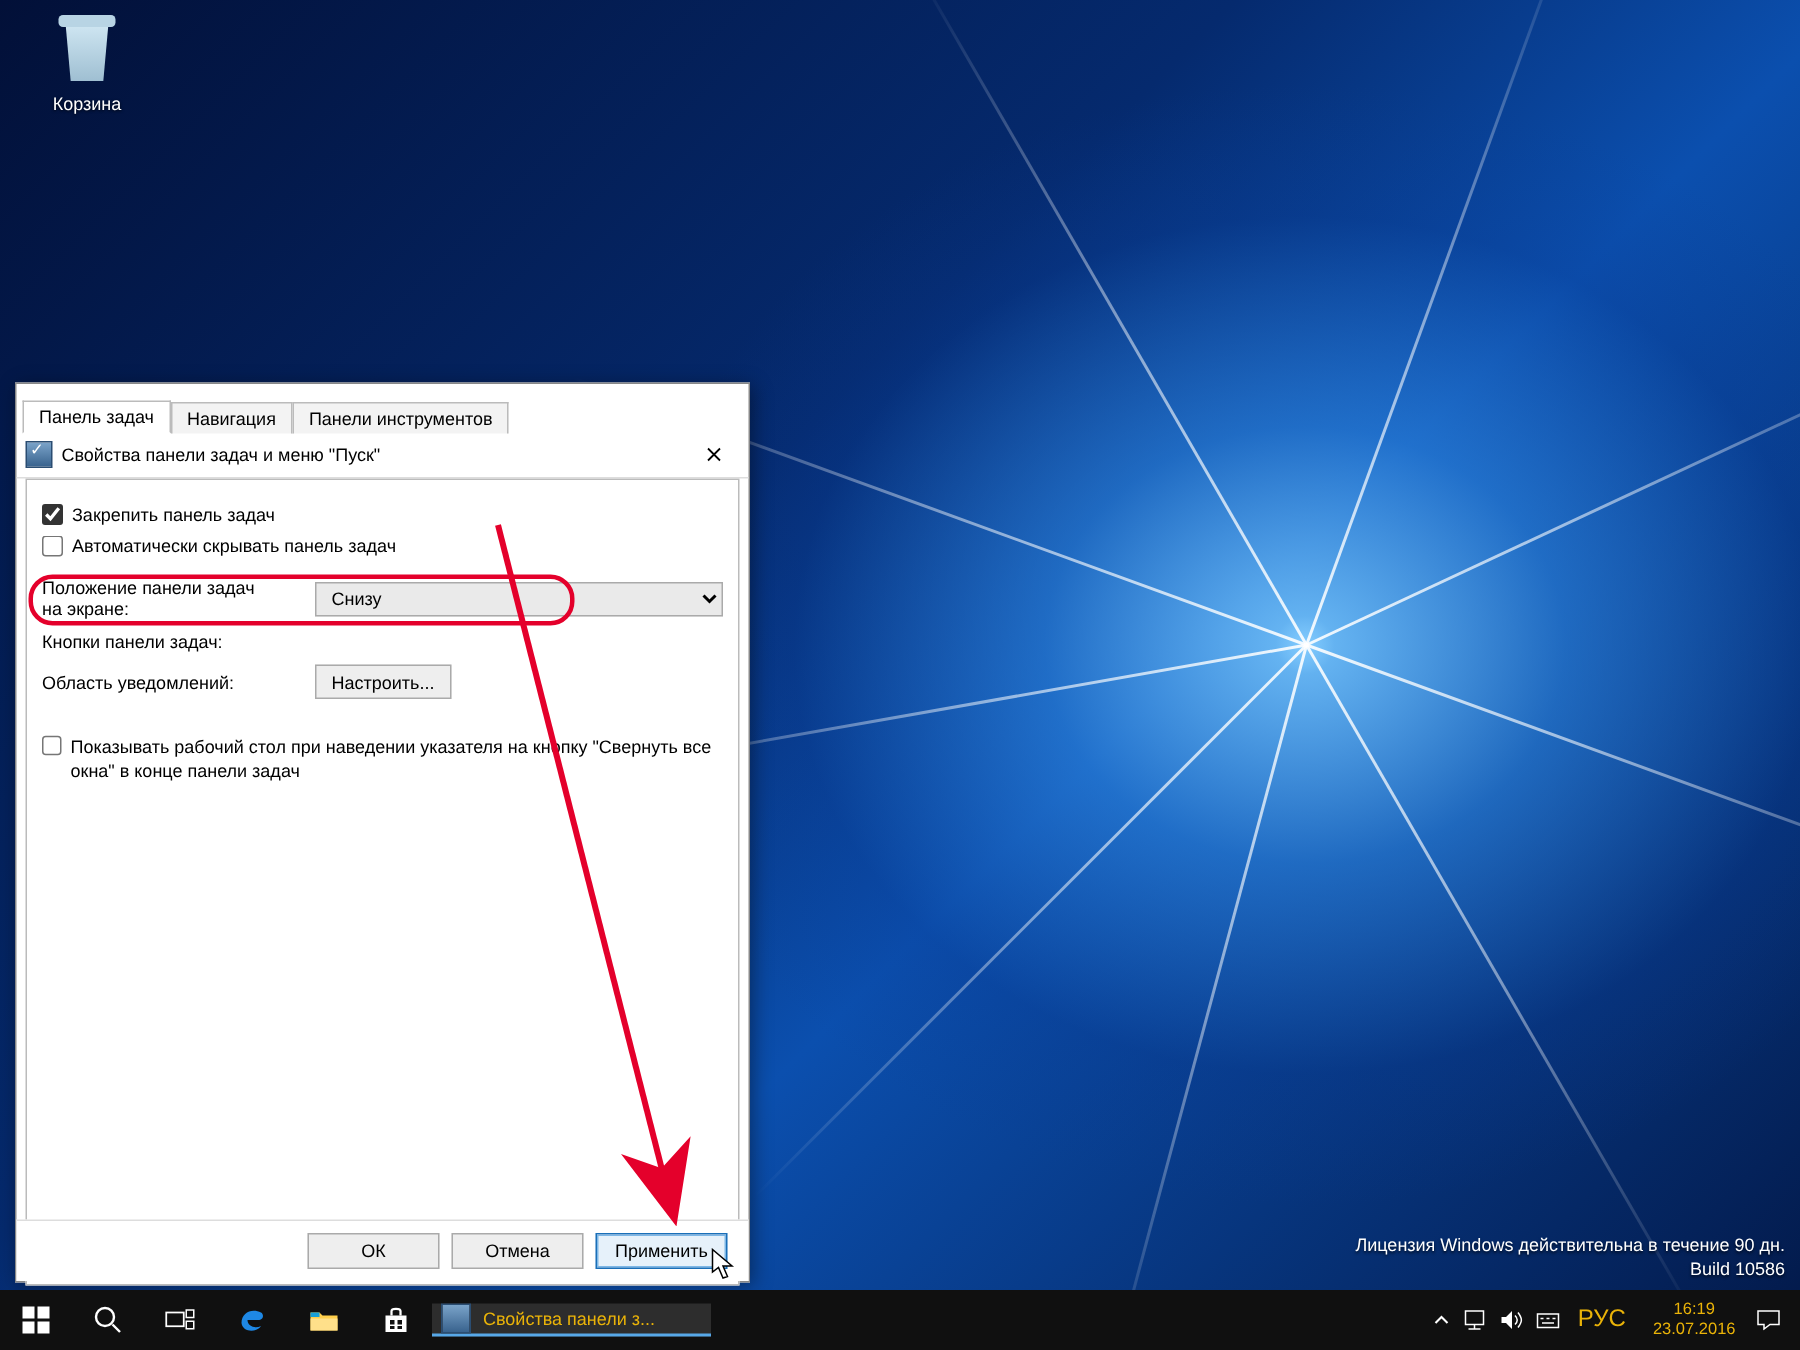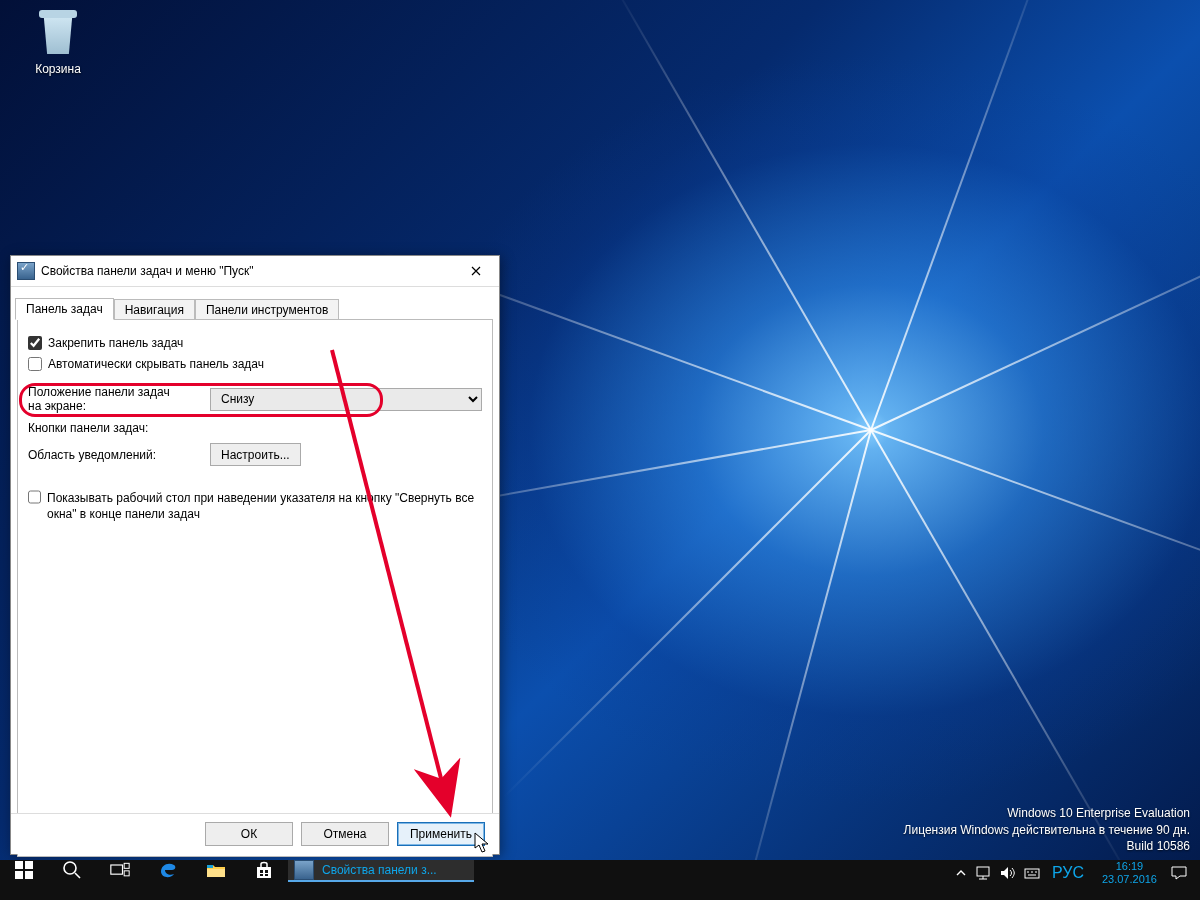--- a/index.html
+++ b/index.html
@@ -49,21 +49,21 @@
 #helpLink{position:absolute;left:10px;bottom:12px;color:#0066cc;text-decoration:none;font-size:12px;}
 
 #btnBar{position:absolute;left:0;right:0;bottom:0;height:40px;border-top:1px solid #ddd;display:flex;justify-content:flex-end;align-items:center;gap:8px;padding-right:14px;background:#fff;}
 #btnBar button{width:88px;height:24px;border:1px solid #aaa;background:#eee;font-size:12px;}
 #btnBar button.focus{border:1px solid #1a6fb8;box-shadow:0 0 0 1px #7db7e6 inset;background:#e6f1fa;}
 
 #arrow{position:absolute;pointer-events:none;}
 
 #cursor{position:absolute;left:474px;top:832px;pointer-events:none;}
 
-#taskbar{position:absolute;left:0;bottom:0;width:1200px;height:40px;background:#101010;display:flex;align-items:flex-start;color:#0ea5e9;}
+#taskbar{position:absolute;left:0;bottom:0;width:1200px;height:40px;background:#101010;display:flex;align-items:center;color:#eab308;}
 .tbtn{width:48px;display:flex;align-items:center;justify-content:center;}
 .tbtn svg,.tbtn .glyph{width:20px;height:20px;}
 .taskitem{display:flex;align-items:center;padding:0 10px 0 6px;background:#2d2d2d;border-bottom:2px solid #57a8e8;margin-left:0;min-width:170px;}
 .taskitem .smico{width:18px;height:18px;margin-right:8px;background:linear-gradient(#7aa3c9,#39638e);border:1px solid #2a4d72;}
 #tray{margin-left:auto;display:flex;align-items:center;padding-right:2px;}
 .ticon{width:24px;display:flex;align-items:center;justify-content:center;font-size:14px;}
 #trayLang{padding:0 8px;font-size:16px;}
 #trayClock{text-align:center;font-size:11px;line-height:1.15;padding:0 10px;}
 .trayChevron{width:22px;text-align:center;}
 #showDesk{width:6px;border-left:1px solid #444;}
@@ -82,40 +82,39 @@
   <div class="ray" style="transform:rotate(245deg)"></div>
   <div class="ray" style="transform:rotate(290deg)"></div>
   <div class="ray" style="transform:rotate(330deg)"></div>
 
   <div id="recycle">
     <div class="bin"></div>
     <span>Корзина</span>
   </div>
 
   <div id="watermark">
-    <div>Windows 10 Enterprise Evaluation</div>
     <div>Лицензия Windows действительна в течение 90 дн.</div>
     <div>Build 10586</div>
   </div>
 
   <div id="dlg">
+    <div id="tabs">
+      <div class="tab active">Панель задач</div>
+      <div class="tab">Навигация</div>
+      <div class="tab">Панели инструментов</div>
+    </div>
+
     <div id="titlebar">
       <div class="ico"></div>
       <div class="ttl">Свойства панели задач и меню "Пуск"</div>
       <div id="closeBtn">
         <svg width="10" height="10" viewBox="0 0 10 10">
             <path d="M1 1 L9 9 M9 1 L1 9" stroke="#000" stroke-width="1.2"></path>
           </svg>
       </div>
-    </div>
-
-    <div id="tabs">
-      <div class="tab active">Панель задач</div>
-      <div class="tab">Навигация</div>
-      <div class="tab">Панели инструментов</div>
     </div>
 
     <div id="tabPanel">
 
       <label class="chk">
         <input type="checkbox" checked="" style="">
         <span>Закрепить панель задач</span>
       </label>
 
       <label class="chk">

